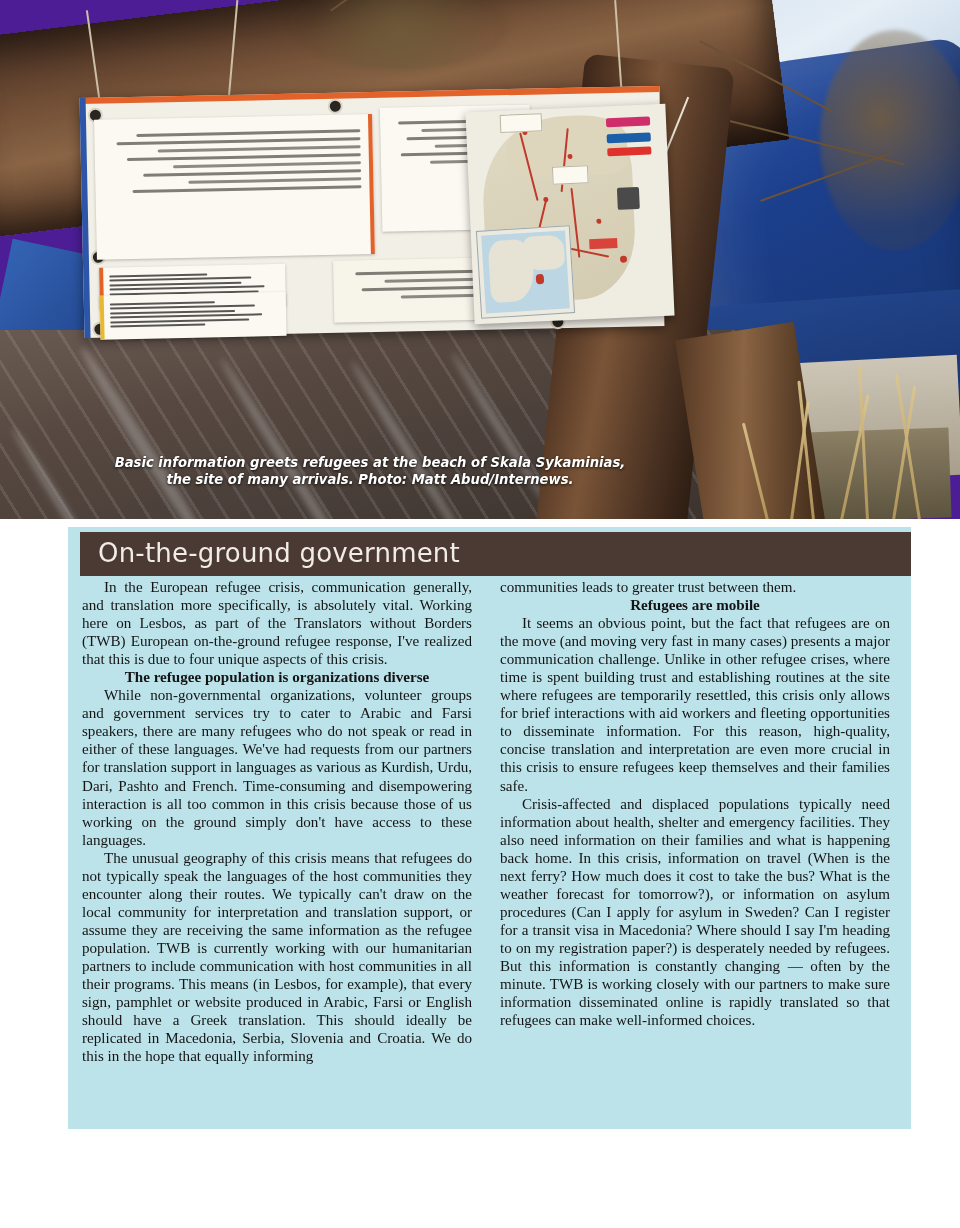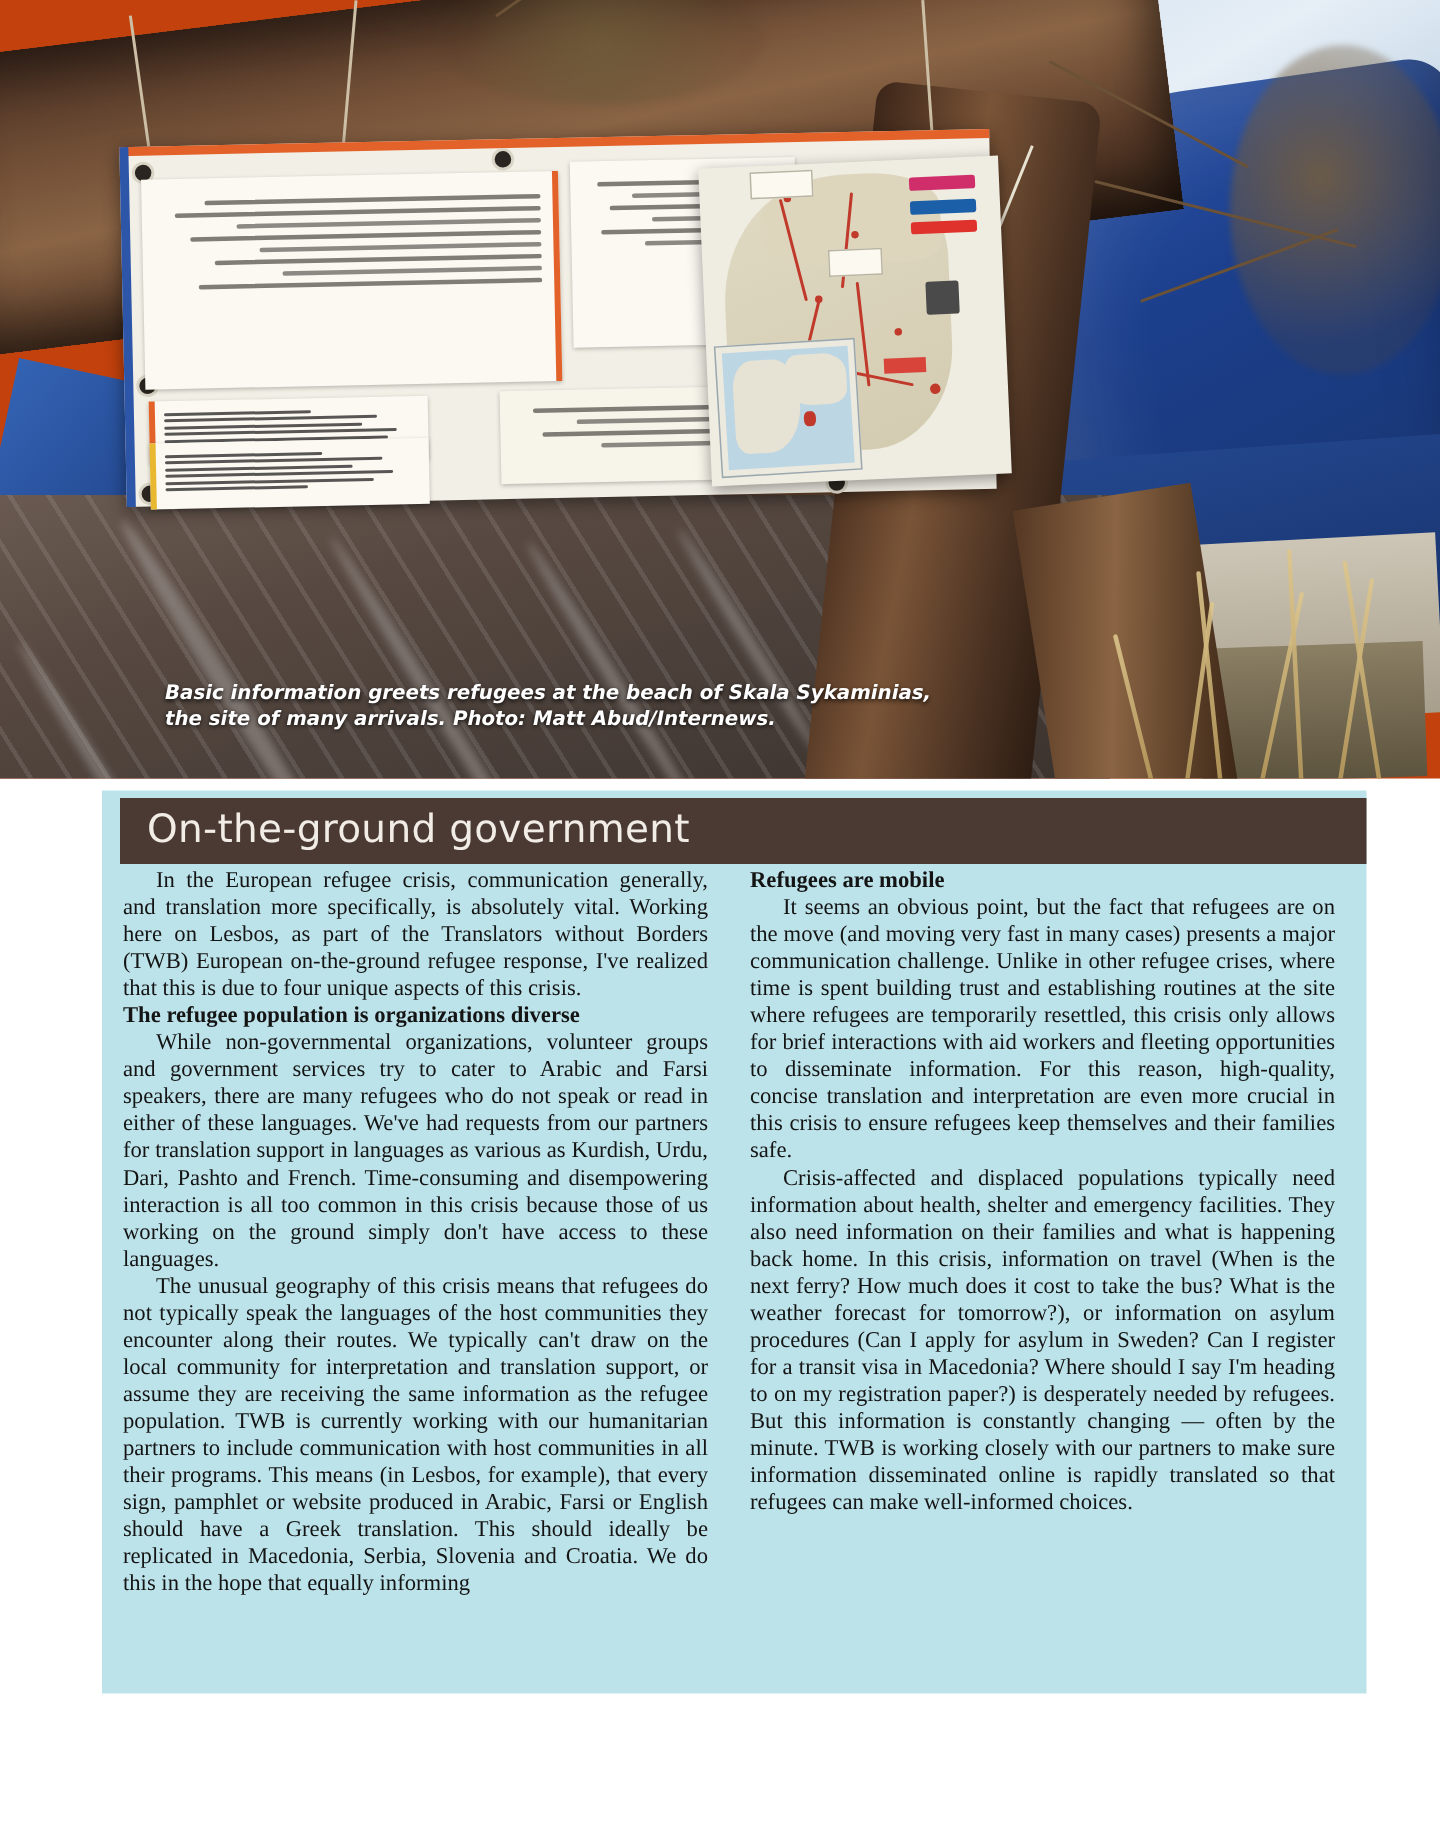--- a/index.html
+++ b/index.html
@@ -1,21 +1,21 @@
 <!DOCTYPE html>
 <html><head>
 <meta charset="utf-8">
 <style>
   html,body{margin:0;padding:0;background:#ffffff;}
   body{width:960px;height:1228px;position:relative;overflow:hidden;
        font-family:"Liberation Serif",serif;}
 
   
   .photo{position:absolute;left:0;top:0;width:960px;height:519px;overflow:hidden;
-         background:#c2410c;}
+         background:#4c1d95;text-align:center;}
   .ph-layer{position:absolute;}
 
   
   .sky{left:560px;top:0;width:400px;height:300px;
        background:linear-gradient(150deg,#cfe0ee 0%,#e6eef6 35%,#b9cfe2 70%,#8fb0ca 100%);}
   .sky2{left:330px;top:0;width:260px;height:120px;
        background:linear-gradient(180deg,#dce8f2 0%,#b7cde0 100%);}
 
   
   .tarp-blue{left:690px;top:55px;width:300px;height:330px;
@@ -115,21 +115,21 @@
   .cols{position:absolute;left:68px;top:578px;width:745px;height:548px;
        padding:0 14px;box-sizing:border-box;}
   .col{position:absolute;top:0;width:390px;
        font-family:"Liberation Serif",serif;font-size:15.1px;line-height:18.05px;
        color:#141414;text-align:justify;}
   .col.left{left:14px;}
   .col.right{left:432px;}
   .col p{margin:0;text-indent:22px;}
   .col p.cont{text-indent:0;}
   .col h3{margin:0;font-size:15.1px;line-height:18.05px;font-weight:bold;
-       }
+       text-align:center;}
   .attrib{margin-top:0;text-align:right;font-style:italic;text-indent:0;}
 
   
   .footer{position:absolute;left:0;top:1160px;width:960px;height:40px;}
 </style>
 </head>
 <body>
 
 <div class="photo">
 
@@ -280,20 +280,21 @@
 <div class="cols">
 
   <div class="col left">
     <p>In the European refugee crisis, communication generally, and translation more specifically, is absolutely vital. Working here on Lesbos, as part of the Translators without Borders (TWB) European on-the-ground refugee response, I've realized that this is due to four unique aspects of this crisis.</p>
     <h3>The refugee population is organizations diverse</h3>
     <p>While non-governmental organizations, volunteer groups and government services try to cater to Arabic and Farsi speakers, there are many refugees who do not speak or read in either of these languages. We've had requests from our partners for translation support in languages as various as Kurdish, Urdu, Dari, Pashto and French. Time-consuming and disempowering interaction is all too common in this crisis because those of us working on the ground simply don't have access to these languages.</p>
     <p>The unusual geography of this crisis means that refugees do not typically speak the languages of the host communities they encounter along their routes. We typically can't draw on the local community for interpretation and translation support, or assume they are receiving the same information as the refugee population. TWB is currently working with our humanitarian partners to include communication with host communities in all their programs. This means (in Lesbos, for example), that every sign, pamphlet or website produced in Arabic, Farsi or English should have a Greek translation. This should ideally be replicated in Macedonia, Serbia, Slovenia and Croatia. We do this in the hope that equally informing</p>
   </div>
 
   <div class="col right">
+    <p class="cont">communities leads to greater trust between them.</p>
     <h3>Refugees are mobile</h3>
     <p>It seems an obvious point, but the fact that refugees are on the move (and moving very fast in many cases) presents a major communication challenge. Unlike in other refugee crises, where time is spent building trust and establishing routines at the site where refugees are temporarily resettled, this crisis only allows for brief interactions with aid workers and fleeting opportunities to disseminate information. For this reason, high-quality, concise translation and interpretation are even more crucial in this crisis to ensure refugees keep themselves and their families safe.</p>
     <p>Crisis-affected and displaced populations typically need information about health, shelter and emergency facilities. They also need information on their families and what is happening back home. In this crisis, information on travel (When is the next ferry? How much does it cost to take the bus? What is the weather forecast for tomorrow?), or information on asylum procedures (Can I apply for asylum in Sweden? Can I register for a transit visa in Macedonia? Where should I say I'm heading to on my registration paper?) is desperately needed by refugees. But this information is constantly changing — often by the minute. TWB is working closely with our partners to make sure information disseminated online is rapidly translated so that refugees can make well-informed choices.</p>
   </div>
 
 </div>
 
 <div class="footer">
   
   

